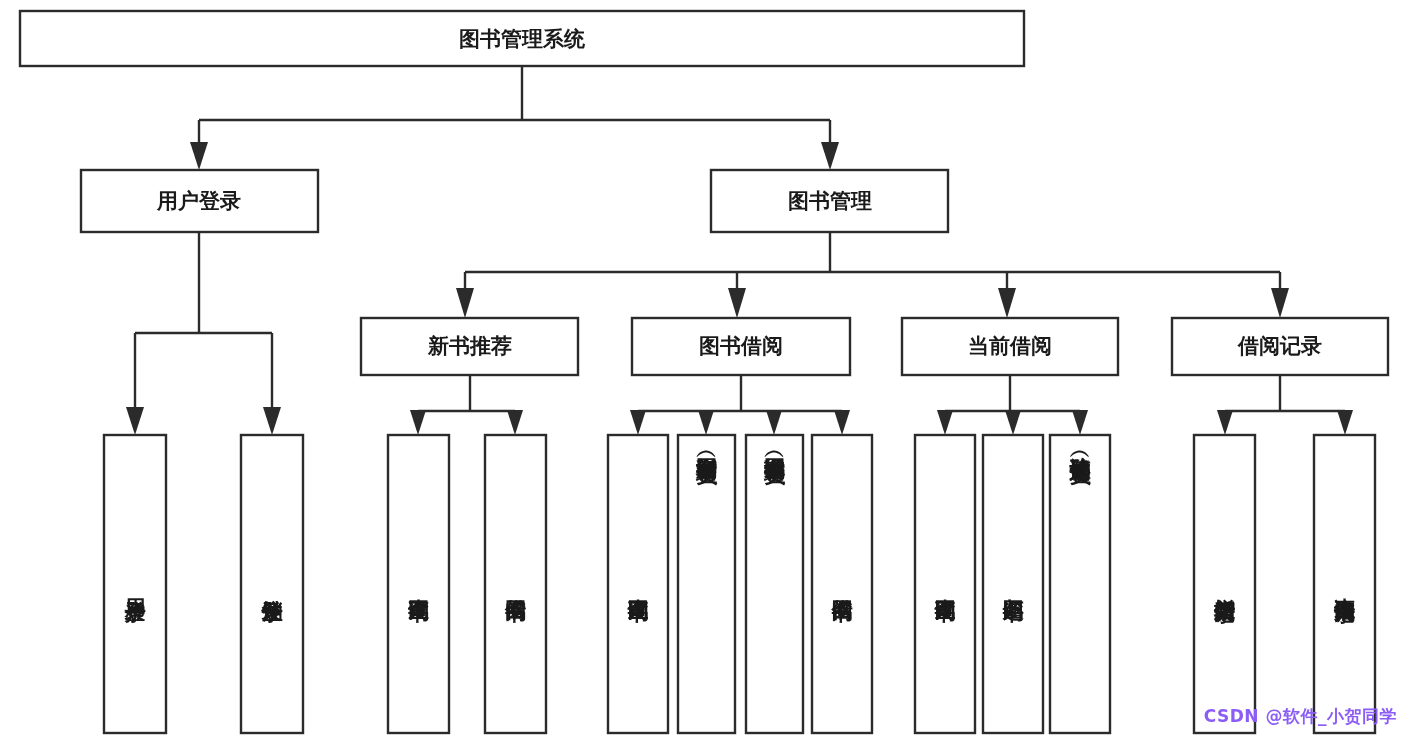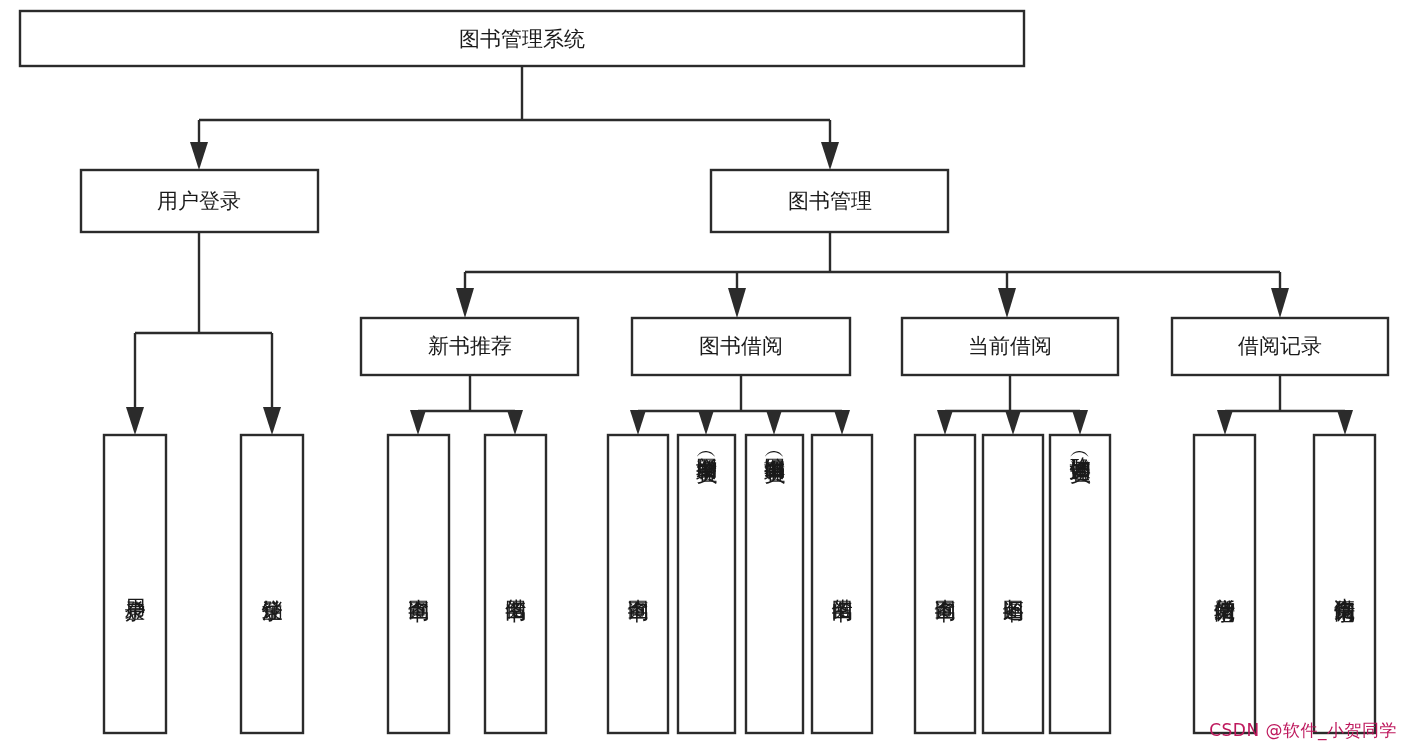--- a/index.html
+++ b/index.html
@@ -12,20 +12,21 @@
     height: 747px;
     font-family: "DejaVu Sans", "Liberation Sans", sans-serif;
     overflow: hidden;
     position: relative;
   }
   #diagram-root {
     position: relative;
     width: 1405px;
     height: 747px;
     background: #ffffff;
+    font-weight: bold;
   }
   svg#flow {
     position: absolute;
     top: 0;
     left: 0;
     width: 1405px;
     height: 747px;
     display: block;
   }
   .node-rect {
@@ -67,24 +68,24 @@
     text-align: center;
     pointer-events: none;
     user-select: none;
   }
   .vlabel.top-align {
     justify-content: flex-start;
   }
   .watermark {
     position: absolute;
     right: 8px;
-    bottom: 5px;
+    bottom: 19px;
     font-family: "DejaVu Sans", "Liberation Sans", sans-serif;
     font-size: 17px;
-    color: #be185d;
+    color: #8b5cf6;
     letter-spacing: 0.5px;
     white-space: nowrap;
     user-select: none;
   }
 </style>
 </head>
 <body>
 
 <div id="diagram-root">
 

